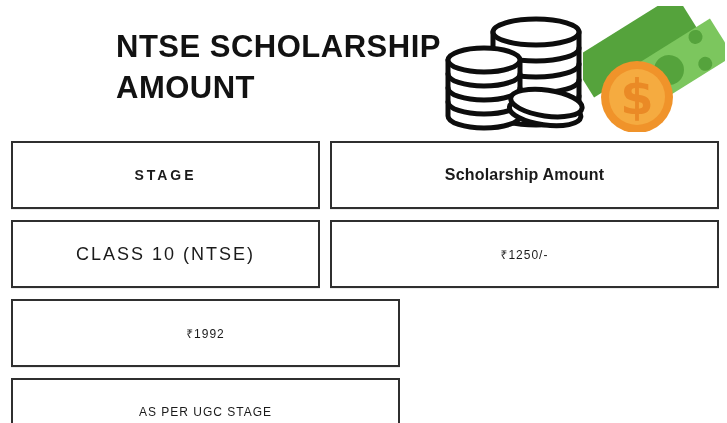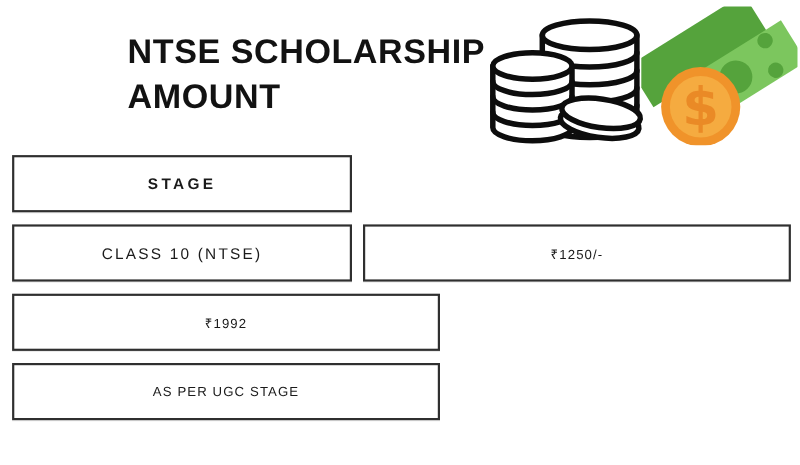--- a/index.html
+++ b/index.html
@@ -34,35 +34,35 @@
   .scholarship-table {
     position:absolute;
     left:11px; top:141px;
     width:708px;
     display:flex;
     flex-direction:column;
     gap:11px;
   }
   .table-row { display:flex; gap:10px; }
   .cell {
-    height:52px;
+    height:68px;
     background:#ffffff;
     border:2px solid #2f2f2f;
     display:flex;
     align-items:center;
     justify-content:center;
     text-align:center;
     color:#1a1a1a;
     box-shadow:0 1px 0 rgba(0,0,0,0.08);
   }
   .col-stage  { width:309px; }
   .col-amount { width:389px; }
   .header-stage  { font-weight:700; font-size:14px; letter-spacing:3px; }
   .header-amount { font-weight:700; font-size:16px; letter-spacing:0.2px; }
-  .body-stage  { font-weight:400; font-size:14px; letter-spacing:2px; }
+  .body-stage  { font-weight:400; font-size:18px; letter-spacing:2px; }
   .body-amount { font-weight:400; font-size:12px; letter-spacing:1px; }
   svg { display:block; width:100%; height:100%; }
 </style>
 </head>
 <body>
 
 <h1 class="page-title">NTSE SCHOLARSHIP AMOUNT</h1>
 
 <div class="coins-illustration">
   <svg viewBox="0 0 142 122" aria-hidden="true">
@@ -116,20 +116,21 @@
       <circle cx="54" cy="91" r="36" fill="#f0932a"></circle>
       <circle cx="54" cy="91" r="28" fill="#f5ab40"></circle>
       <text x="54" y="108" text-anchor="middle" font-size="48" font-weight="bold" font-family="DejaVu Sans, sans-serif" fill="#ea8a26">$</text>
     </g>
   </svg>
 </div>
 
 <div class="scholarship-table">
   <div class="table-row">
     <div class="cell col-stage header-stage">STAGE</div>
+    <div class="cell col-amount header-amount">Scholarship Amount</div>
   </div>
   <div class="table-row">
     <div class="cell col-stage body-stage">CLASS 10 (NTSE)</div>
     <div class="cell col-amount body-amount">₹1250/-</div>
   </div>
   <div class="table-row">
     <div class="cell col-amount body-amount">₹1992</div>
   </div>
   <div class="table-row">
     <div class="cell col-amount body-amount">AS PER UGC STAGE</div>

